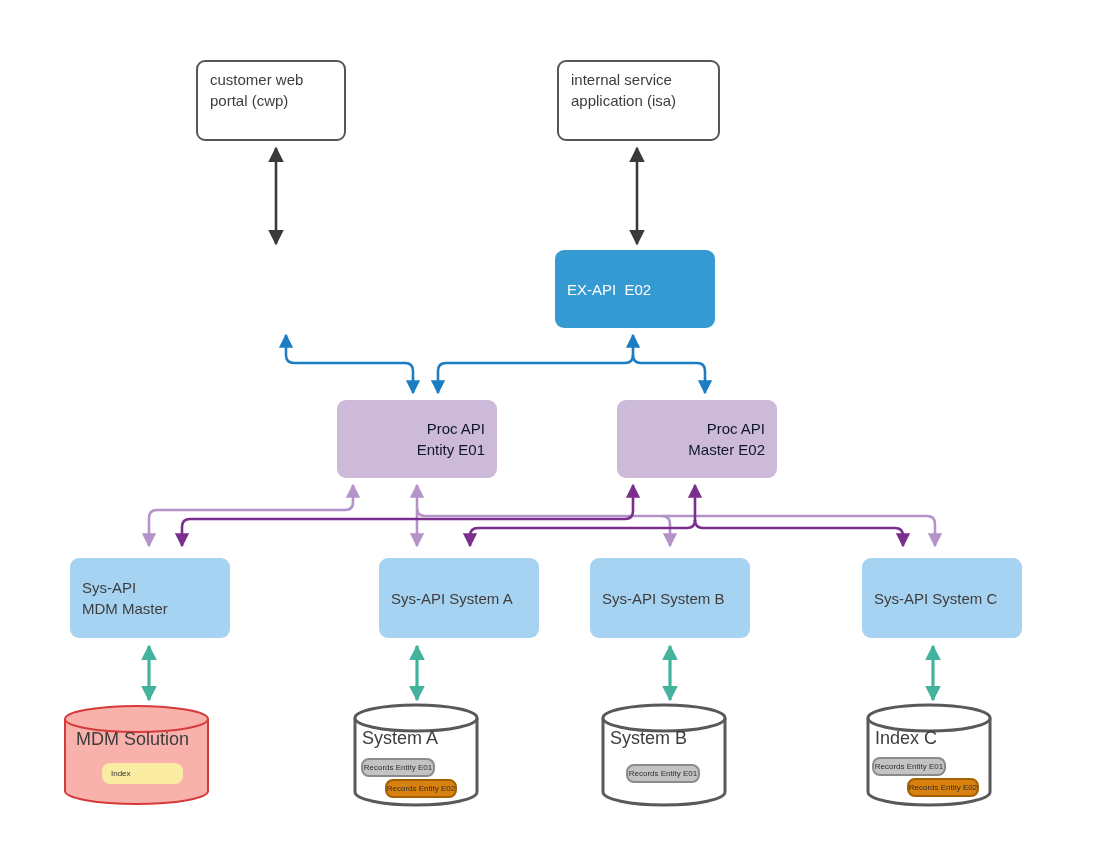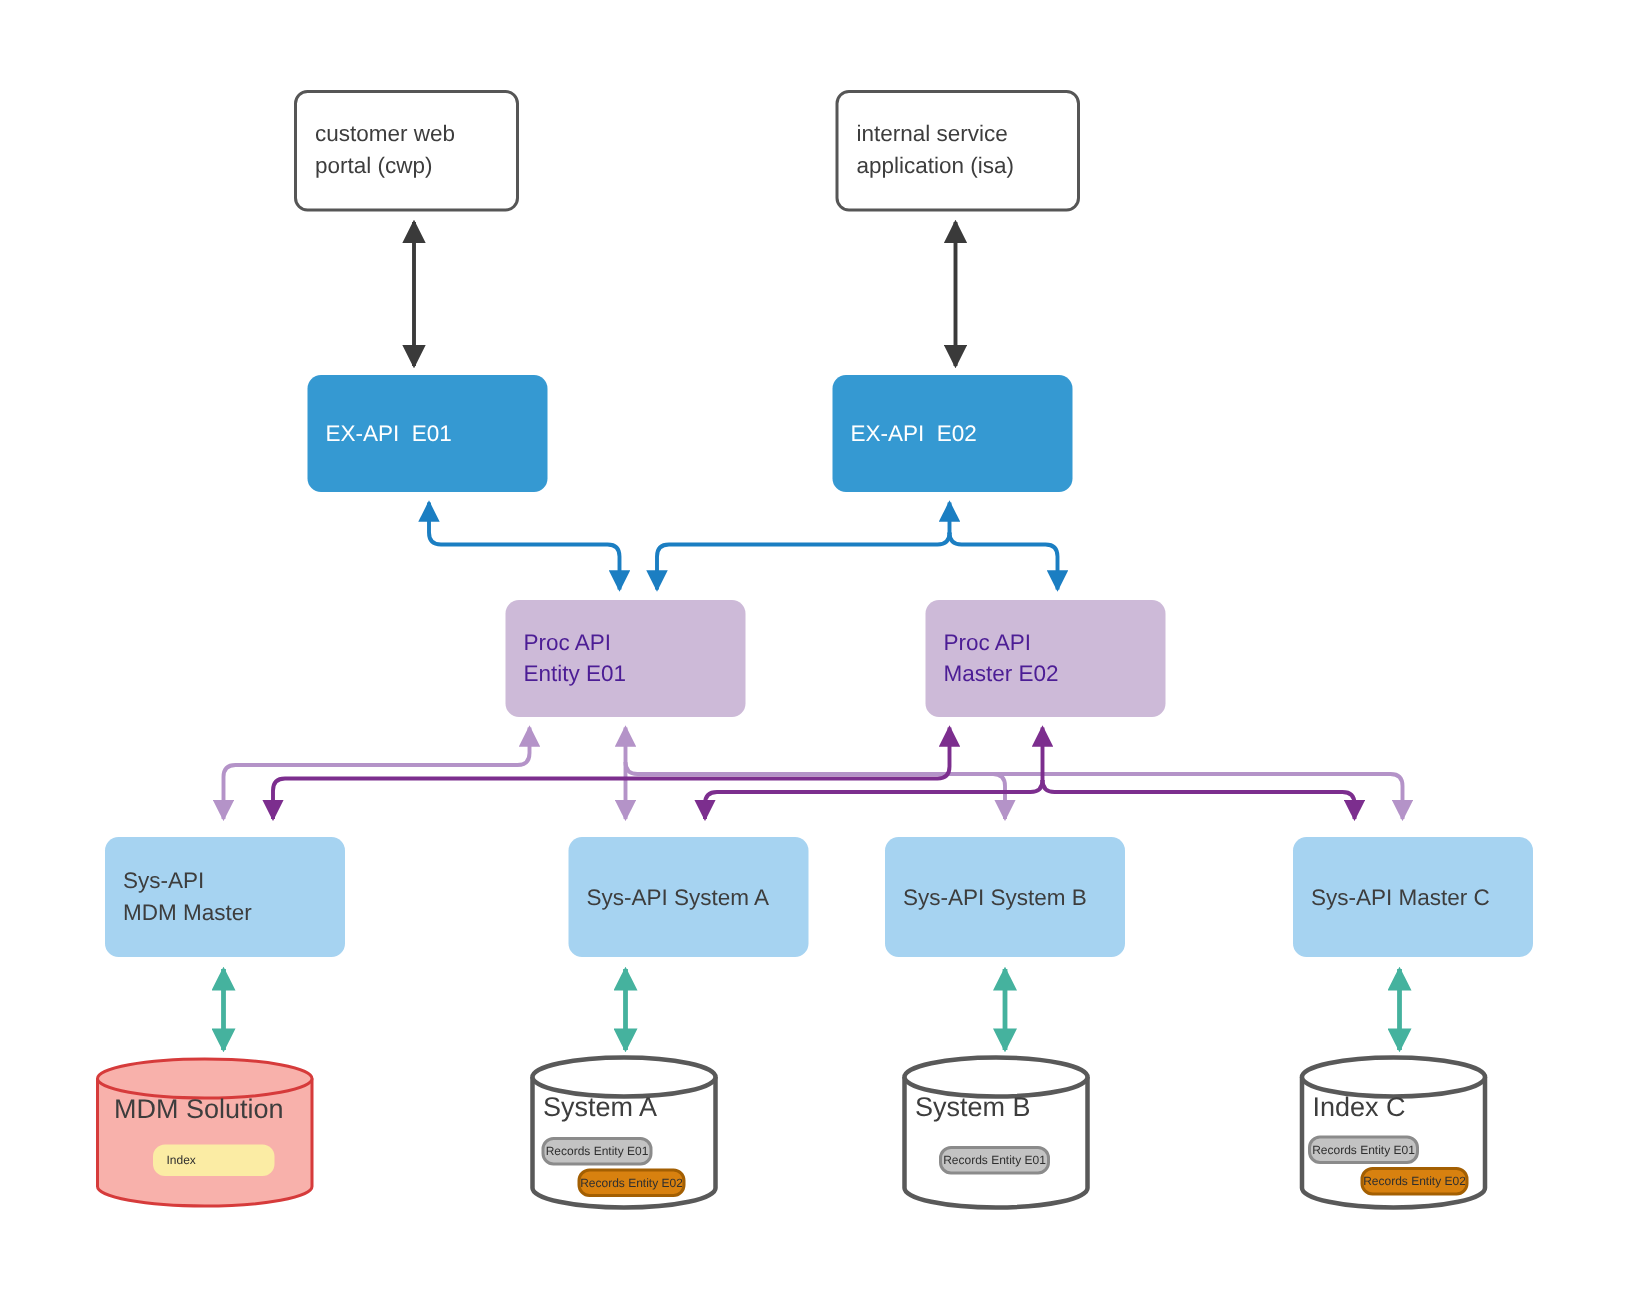--- a/index.html
+++ b/index.html
@@ -2,24 +2,24 @@
 <html><head>
 <meta charset="utf-8">
 <style>
   html,body{margin:0;padding:0;background:#ffffff;}
   #canvas{position:relative;width:1093px;height:864px;background:#ffffff;overflow:hidden;
           font-family:"Liberation Sans", sans-serif;color:#3d3d3d;}
   #wires{position:absolute;left:0;top:0;width:1093px;height:864px;}
   .node{position:absolute;border-radius:9px;box-sizing:border-box;display:flex;
         flex-direction:column;justify-content:center;padding:8px 12px;font-size:15px;
         line-height:21px;}
-  .plain{background:#ffffff;border:2.5px solid #565656;justify-content:center;
+  .plain{background:#ffffff;border:2.5px solid #565656;justify-content:flex-start;
          padding-top:7px;color:#3d3d3d;}
   .exapi{background:#3599d2;color:#ffffff;}
-  .proc{background:#cdbad8;color:#4c1d95;}
+  .proc{background:#cdbad8;color:#0f172a;align-items:flex-end;}
   .sys{background:#a6d3f1;color:#3d3d3d;}
   .pre{white-space:pre;}
   .dblabel{position:absolute;font-size:18px;color:#3d3d3d;}
   .badge{position:absolute;box-sizing:border-box;border-radius:8px;font-size:8px;
          color:#2f2f2f;display:flex;align-items:center;justify-content:center;
          overflow:hidden;white-space:nowrap;}
   .badge.yellow{background:#fbeca4;justify-content:flex-start;padding-left:9px;margin-left:20px;}
   .badge.gray{background:#c3c3c3;border:2px solid #8b8b8b;}
   .badge.orange{background:#d8810f;border:2px solid #a35f02;}
 </style>
@@ -88,23 +88,20 @@
     </g>
   </svg>
 
   <div class="node plain" style="left:196px;top:60px;width:150px;height:81px;">
     <span>customer web portal (cwp)</span>
   </div>
   <div class="node plain" style="left:557px;top:60px;width:163px;height:81px;">
     <span>internal service application (isa)</span>
   </div>
 
-  <div class="node exapi" style="left:205px;top:250px;width:160px;height:78px;">
-    <span class="pre">EX-API  E01</span>
-  </div>
   <div class="node exapi" style="left:555px;top:250px;width:160px;height:78px;">
     <span class="pre">EX-API  E02</span>
   </div>
 
   <div class="node proc" style="left:337px;top:400px;width:160px;height:78px;">
     <span>Proc API</span>
     <span>Entity E01</span>
   </div>
   <div class="node proc" style="left:617px;top:400px;width:160px;height:78px;">
     <span>Proc API</span>
@@ -115,21 +112,21 @@
     <span>Sys-API</span>
     <span>MDM Master</span>
   </div>
   <div class="node sys" style="left:335px;top:558px;width:160px;height:80px;margin-left:44px;">
     <span>Sys-API System A</span>
   </div>
   <div class="node sys" style="left:590px;top:558px;width:160px;height:80px;">
     <span>Sys-API System B</span>
   </div>
   <div class="node sys" style="left:862px;top:558px;width:160px;height:80px;">
-    <span>Sys-API Master C</span>
+    <span>Sys-API System C</span>
   </div>
 
   <div class="dblabel" style="left:76px;top:729px;">MDM Solution</div>
   <div class="badge yellow" style="left:82px;top:763px;width:81px;height:21px;">Index</div>
 
   <div class="dblabel" style="left:362px;top:728px;">System A</div>
   <div class="badge gray" style="left:361px;top:758px;width:74px;height:19px;">Records Entity E01</div>
   <div class="badge orange" style="left:385px;top:779px;width:72px;height:19px;">Records Entity E02</div>
 
   <div class="dblabel" style="left:610px;top:728px;">System B</div>

